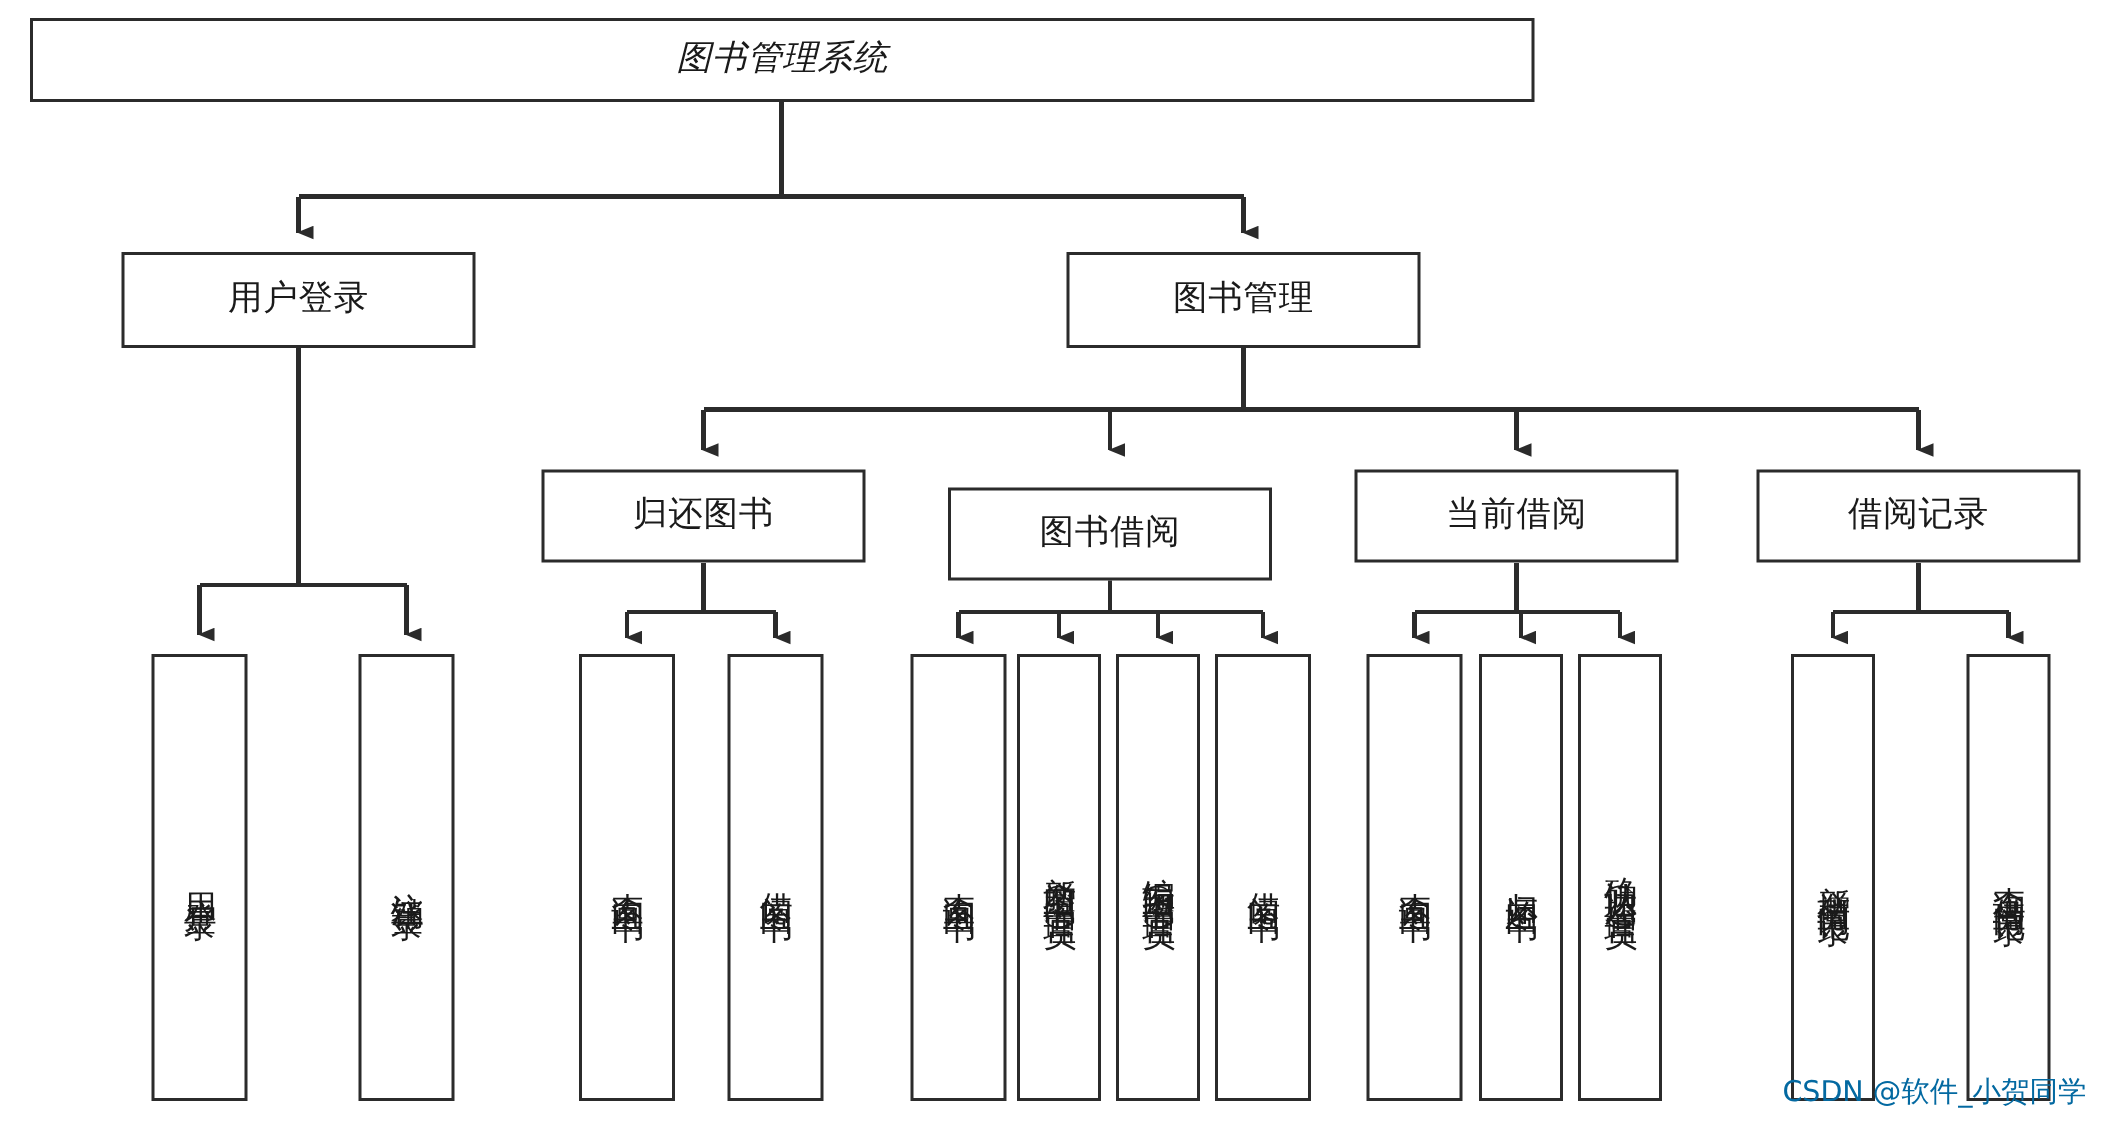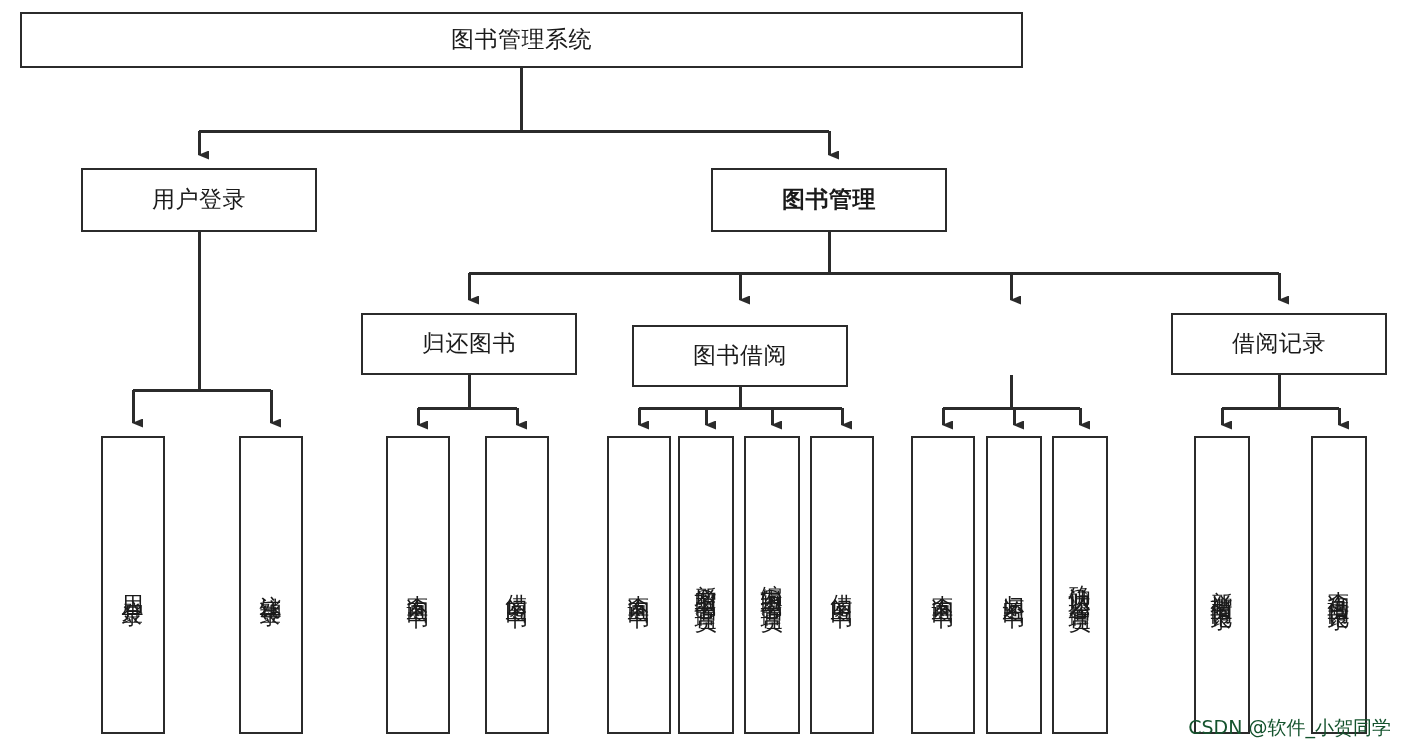--- a/index.html
+++ b/index.html
@@ -61,21 +61,21 @@
     letter-spacing: 4px;
     line-height: 1.05;
     white-space: nowrap;
     font-family: "DejaVu Sans", "Liberation Sans", sans-serif;
   }
   .watermark {
     position: absolute;
     right: 14px;
     bottom: 6px;
     font-size: 19px;
-    color: #14532d;
+    color: #0369a1;
     z-index: 6;
     white-space: nowrap;
     font-family: "DejaVu Sans", "Liberation Sans", sans-serif;
   }
 </style>
 </head>
 <body>
 
 <div id="diagram-root">
 
@@ -137,37 +137,40 @@
     </g>
 
     <g stroke="#2b2b2b" stroke-width="3" fill="none" shape-rendering="crispEdges">
       <line x1="1279" y1="375" x2="1279" y2="408"></line>
       <line x1="1222" y1="408" x2="1339" y2="408"></line>
       <line x1="1222" y1="408" x2="1222" y2="425" marker-end="url(#arrowhead)"></line>
       <line x1="1339" y1="408" x2="1339" y2="425" marker-end="url(#arrowhead)"></line>
     </g>
   </svg>
 
-  <div class="node-box" id="node-root" style="left: 20px; top: 12px; width: 1003px; height: 56px;">
+  <div class="node-box" id="node-root" style="left: 20px; top: 12px; width: 1003px; height: 56px; font-style: italic;">
     <span class="node-label-h">图书管理系统</span>
   </div>
 
   <div class="node-box" id="node-l2-0" style="left: 81px; top: 168px; width: 236px; height: 64px;">
     <span class="node-label-h">用户登录</span>
   </div>
-  <div class="node-box" id="node-l2-1" style="left: 711px; top: 168px; width: 236px; height: 64px; font-weight: bold;">
+  <div class="node-box" id="node-l2-1" style="left: 711px; top: 168px; width: 236px; height: 64px;">
     <span class="node-label-h">图书管理</span>
   </div>
 
   <div class="node-box" id="node-l3-0" style="left: 361px; top: 313px; width: 216px; height: 62px;">
     <span class="node-label-h">归还图书</span>
   </div>
   <div class="node-box" id="node-l3-1" style="left: 632px; top: 313px; width: 216px; height: 62px; margin-top: 12px;">
     <span class="node-label-h">图书借阅</span>
   </div>
+  <div class="node-box" id="node-l3-2" style="left: 903px; top: 313px; width: 216px; height: 62px;">
+    <span class="node-label-h">当前借阅</span>
+  </div>
   <div class="node-box" id="node-l3-3" style="left: 1171px; top: 313px; width: 216px; height: 62px;">
     <span class="node-label-h">借阅记录</span>
   </div>
 
   <div class="node-box leaf" id="node-leaf-0" style="left: 101px; top: 436px; width: 64px; height: 298px;">
     <span class="node-label-v">用户登录</span>
   </div>
   <div class="node-box leaf" id="node-leaf-1" style="left: 239px; top: 436px; width: 64px; height: 298px;">
     <span class="node-label-v">注销登录</span>
   </div>

